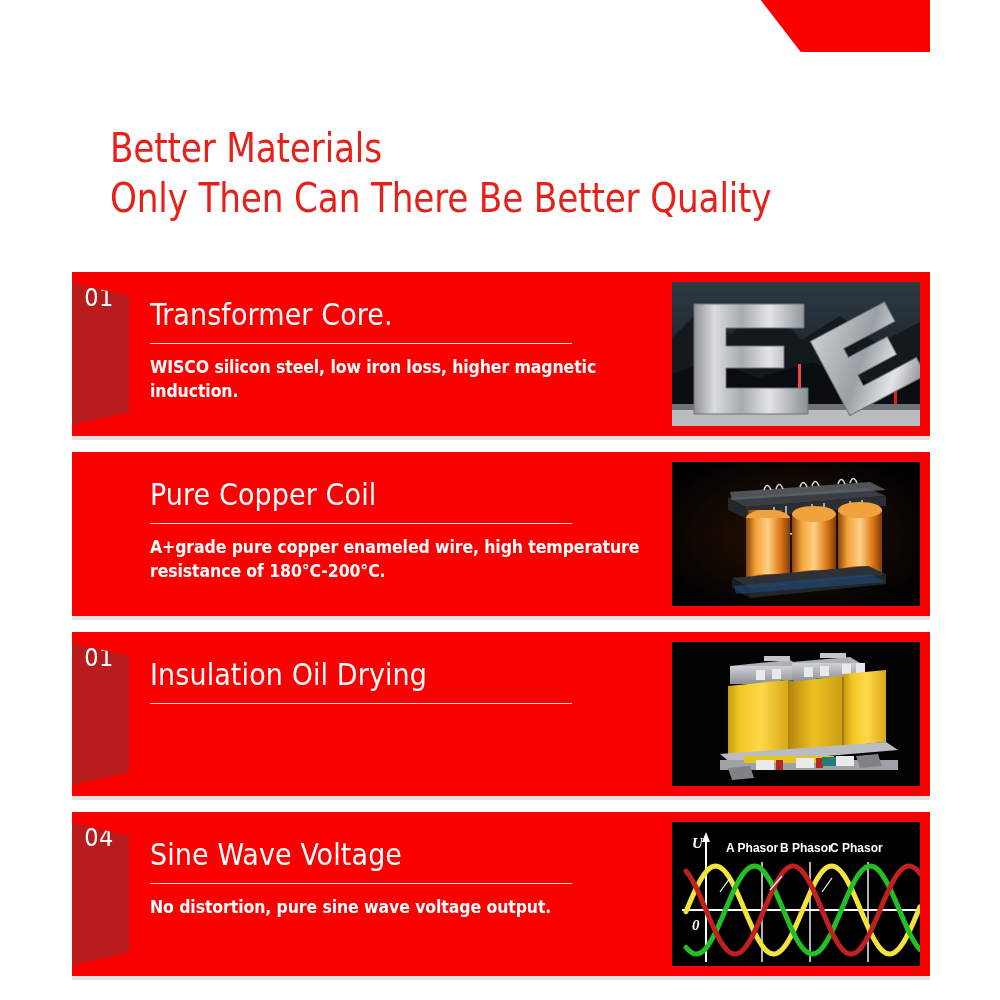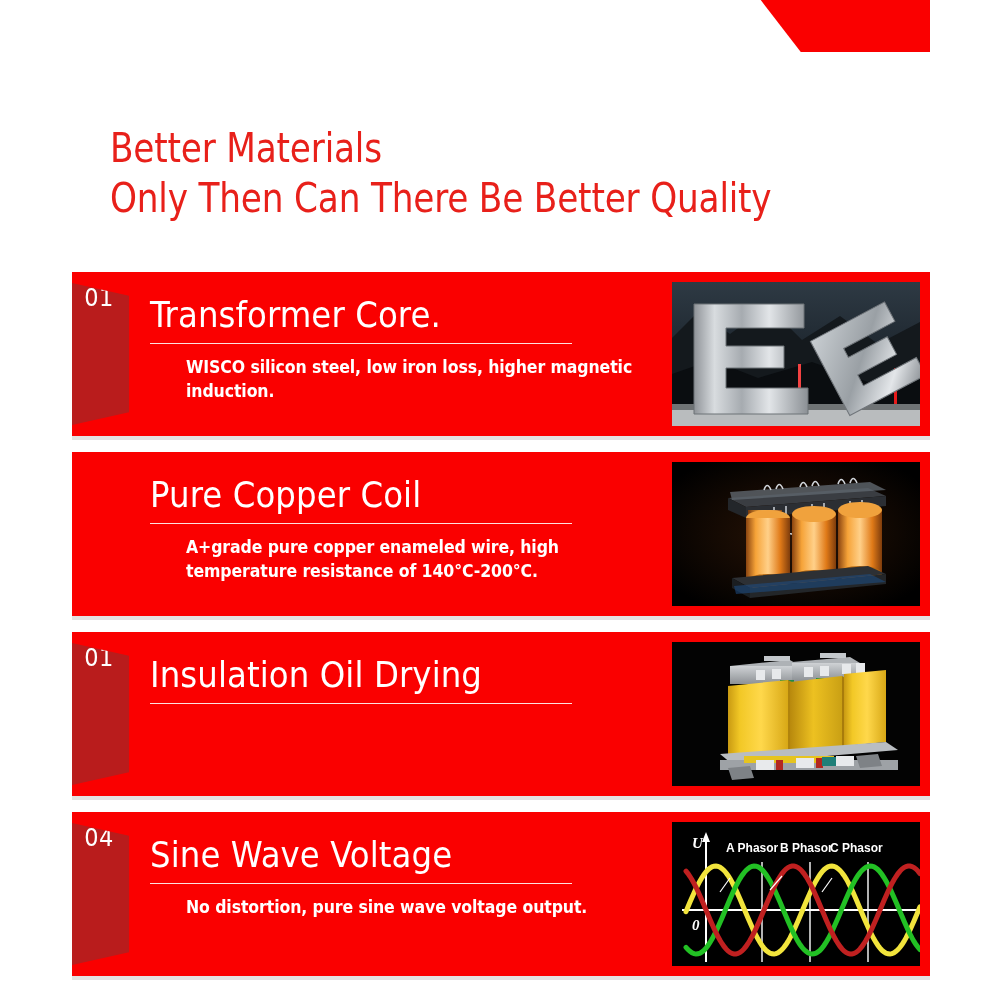--- a/index.html
+++ b/index.html
@@ -87,42 +87,41 @@
 
   
   .card-text {
     position: absolute;
     left: 78px;
     top: 26px;
     width: 505px;
   }
   .card-title {
     color: #ffffff;
-    font-size: 36px;
+    font-size: 30px;
     line-height: 34px;
     font-weight: 400;
     font-family: "DejaVu Sans Condensed", "Liberation Sans Narrow", "Liberation Sans", sans-serif;
     letter-spacing: 0.1px;
     white-space: nowrap;
   }
   .card-rule {
     height: 1px;
     background: rgba(255,255,255,0.88);
     width: 422px;
     margin-top: 11px;
     margin-bottom: 11px;
   }
   .card-desc {
     color: #ffffff;
     font-size: 17.5px;
     line-height: 24px;
     font-weight: 700;
     font-family: "DejaVu Sans Condensed", "Liberation Sans Narrow", "Liberation Sans", sans-serif;
     letter-spacing: -0.1px;
-    margin-left: 36px;
   }
 
   
   .thumb {
     position: absolute;
     left: 600px;
     top: 10px;
     width: 248px;
     height: 144px;
     background: #000000;
@@ -188,21 +187,21 @@
           <path d="M152 34 L236 34 L236 56 L178 56 L178 66 L222 66 L222 86 L178 86 L178 98 L238 98 L238 118 L152 118 Z" fill="url(#steel2)" stroke="#70757a" stroke-width="1"></path>
         </g>
       </svg>
     </div>
   </div>
 
   <div class="card">
     <div class="card-text">
       <div class="card-title">Pure Copper Coil</div>
       <div class="card-rule"></div>
-      <div class="card-desc">A+grade pure copper enameled wire, high temperature resistance of 140°C-200°C.</div>
+      <div class="card-desc">A+grade pure copper enameled wire, high temperature resistance of 180°C-200°C.</div>
     </div>
     <div class="thumb">
       <svg viewBox="0 0 248 144" preserveAspectRatio="none" aria-hidden="true">
         <defs>
           <radialGradient id="glow2" cx="50%" cy="50%" r="62%">
             <stop offset="0%" stop-color="#2a1406"></stop>
               <stop offset="100%" stop-color="#000000"></stop>
           </radialGradient>
           <linearGradient id="cu" x1="0" y1="0" x2="1" y2="0">
             <stop offset="0%" stop-color="#8a4410"></stop>

